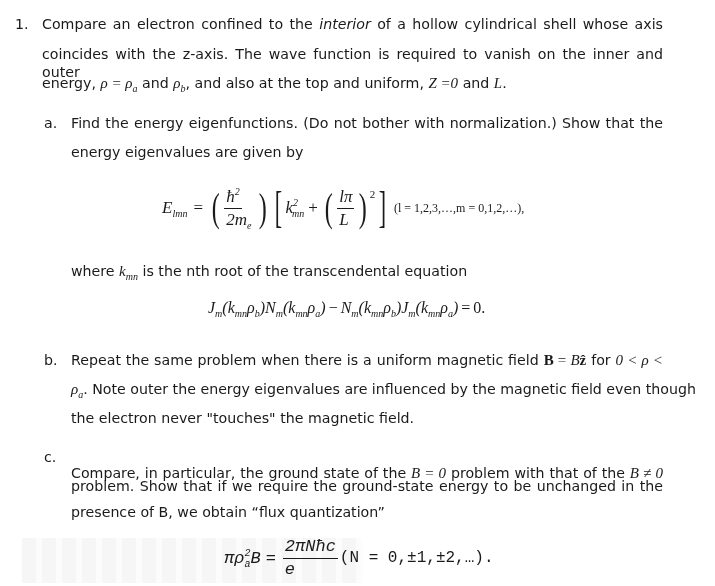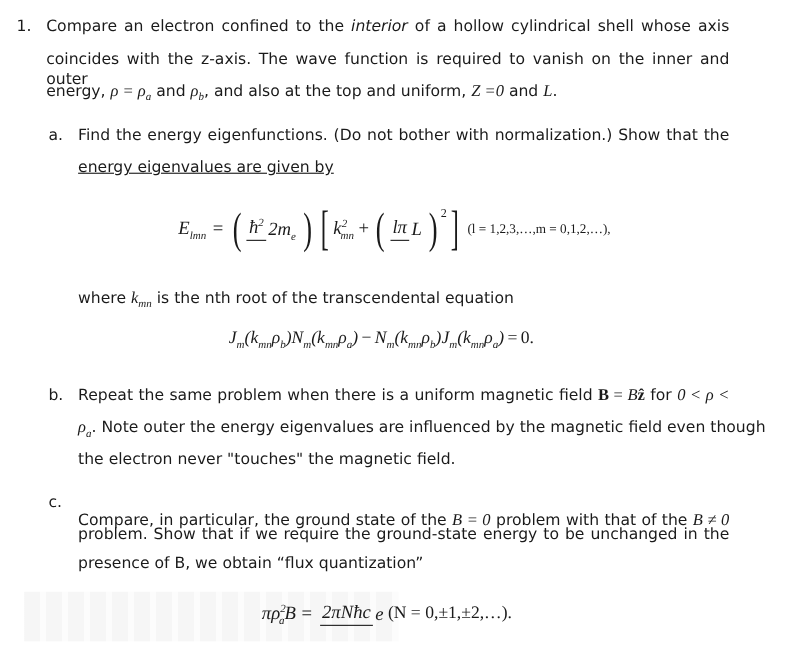--- a/index.html
+++ b/index.html
@@ -13,21 +13,21 @@
   .just { text-align: justify; text-align-last: justify; white-space: normal; }
   .math { font-family: "Liberation Serif", "DejaVu Serif", serif; font-style: italic; font-size: 15px; }
   .mathr { font-family: "Liberation Serif", "DejaVu Serif", serif; font-style: normal; font-size: 15px; }
   .bold { font-weight: bold; font-style: normal; }
   sub, sup { font-size: 10px; line-height: 0; }
   .num { position: absolute; line-height: 18px; }
   .eq {
     position: absolute; font-family: "Liberation Serif", "DejaVu Serif", serif;
     font-size: 17px; display: flex; align-items: center; white-space: nowrap;
   }
-  .frac { display: inline-flex; flex-direction: row; align-items: flex-end; vertical-align: middle; margin: 0 2px; }
+  .frac { display: inline-flex; flex-direction: column; align-items: flex-start; vertical-align: middle; margin: 0 2px; }
   .frac .n { border-bottom: 1px solid #1a1a1a; padding: 0 2px 1px; line-height: 20px; }
   .frac .d { padding: 1px 2px 0; line-height: 20px; }
   .bigp { font-size: 40px; font-weight: 100; transform: scaleX(0.6); display: inline-block; line-height: 40px; }
   .bigb { font-size: 44px; font-weight: 100; transform: scaleX(0.5); display: inline-block; line-height: 44px; }
   .it { font-style: italic; }
   .stripes {
     position: absolute; left: 22px; top: 538px; width: 340px; height: 45px;
     background: repeating-linear-gradient(90deg, #f6f6f6 0 14px, #fcfcfc 14px 20px);
   }
 </style>
@@ -40,21 +40,21 @@
   <span>Compare an electron confined to the </span><span class="it">interior</span><span> of a hollow cylindrical shell whose axis</span>
 </div>
 <div class="line just" style="left:42px; top:45px; width:621px;">coincides with the z-axis. The wave function is required to vanish on the inner and outer</div>
 <div class="line" style="left:42px; top:74px;">
   <span>energy, </span>
   <span class="math"><span>ρ = ρ</span><sub>a</sub></span><span> and </span><span class="math"><span>ρ</span><sub>b</sub></span><span>, and also at the top and uniform, </span><span class="math">Z =0</span><span> and </span><span class="math">L</span><span>.</span>
 </div>
 
 <div class="num" style="left:44px; top:114px;">a.</div>
 <div class="line just" style="left:71px; top:114px; width:592px;">Find the energy eigenfunctions. (Do not bother with normalization.) Show that the</div>
-<div class="line" style="left:71px; top:143px;text-decoration:underline;">energy eigenvalues are given by</div>
+<div class="line" style="left:71px; top:143px;">energy eigenvalues are given by</div>
 
 <div class="eq" style="left:162px; top:180px; height:56px;">
   <span class="it"><span>E</span><sub>lmn</sub></span>
   <span style="margin:0 6px;">=</span>
   <span class="bigp">(</span>
   <span class="frac">
     <span class="n it"><span>ħ</span><sup>2</sup></span>
     <span class="d"><span class="it">2m</span><sub class="it">e</sub></span>
   </span>
   <span class="bigp">)</span>
@@ -95,21 +95,21 @@
 <div class="line" style="left:71px; top:409px;">the electron never "touches" the magnetic field.</div>
 
 <div class="num" style="left:44px; top:448px;">c.</div>
 <div class="line just" style="left:71px; top:464px; width:592px;">
   <span>Compare, in particular, the ground state of the </span><span class="math">B = 0</span><span> problem with that of the </span><span class="math">B ≠ 0</span>
 </div>
 <div class="line just" style="left:71px; top:477px; width:592px;">problem. Show that if we require the ground-state energy to be unchanged in the</div>
 <div class="line" style="left:71px; top:503px;">presence of B, we obtain “flux quantization”</div>
 
 <div class="stripes"></div>
-<div class="eq" style="left:238px; top:534px; height:48px;">
+<div class="eq" style="left:224px; top:534px; height:48px;font-family:Liberation Mono, monospace;">
   <span class="it"><span>πρ</span><sup>2</sup><sub style="margin-left:-6px;">a</sub><span>B</span></span>
   <span style="margin:0 5px;">=</span>
   <span class="frac">
     <span class="n it">2πNħc</span>
     <span class="d it">e</span>
   </span>
   <span style="font-size:16px;">(N = 0,±1,±2,…).</span>
 </div>
 
 </body></html>

